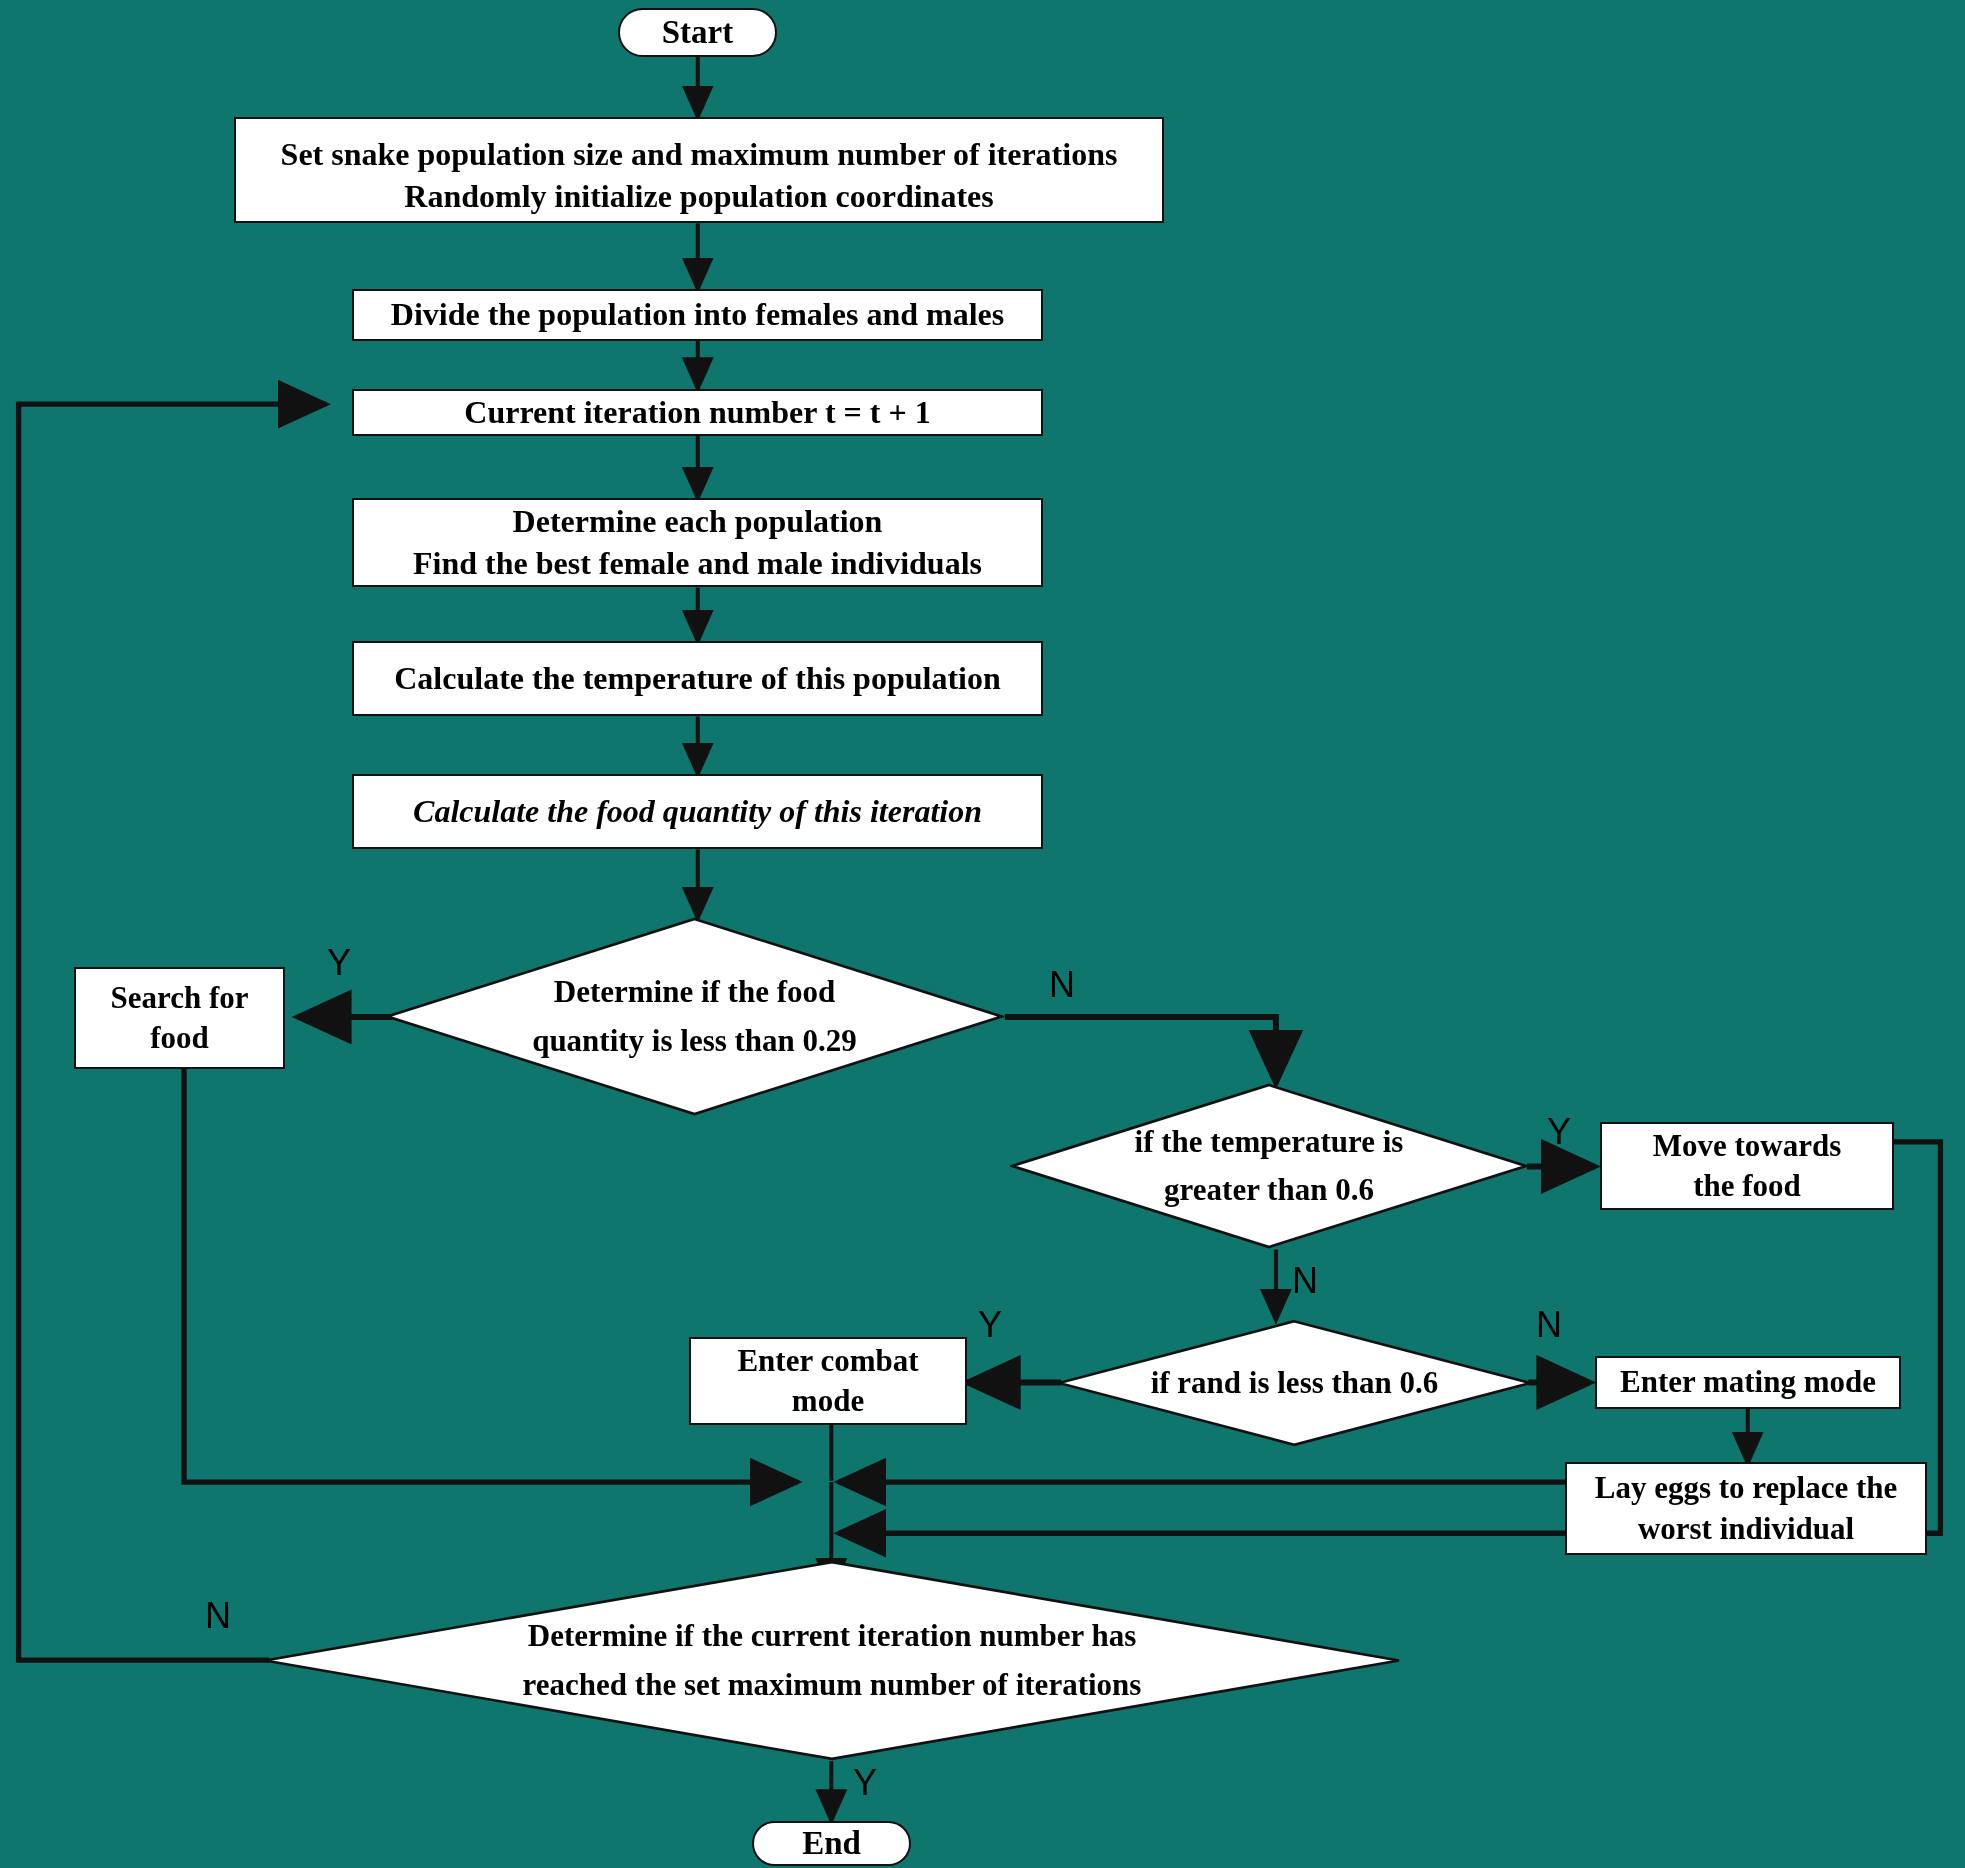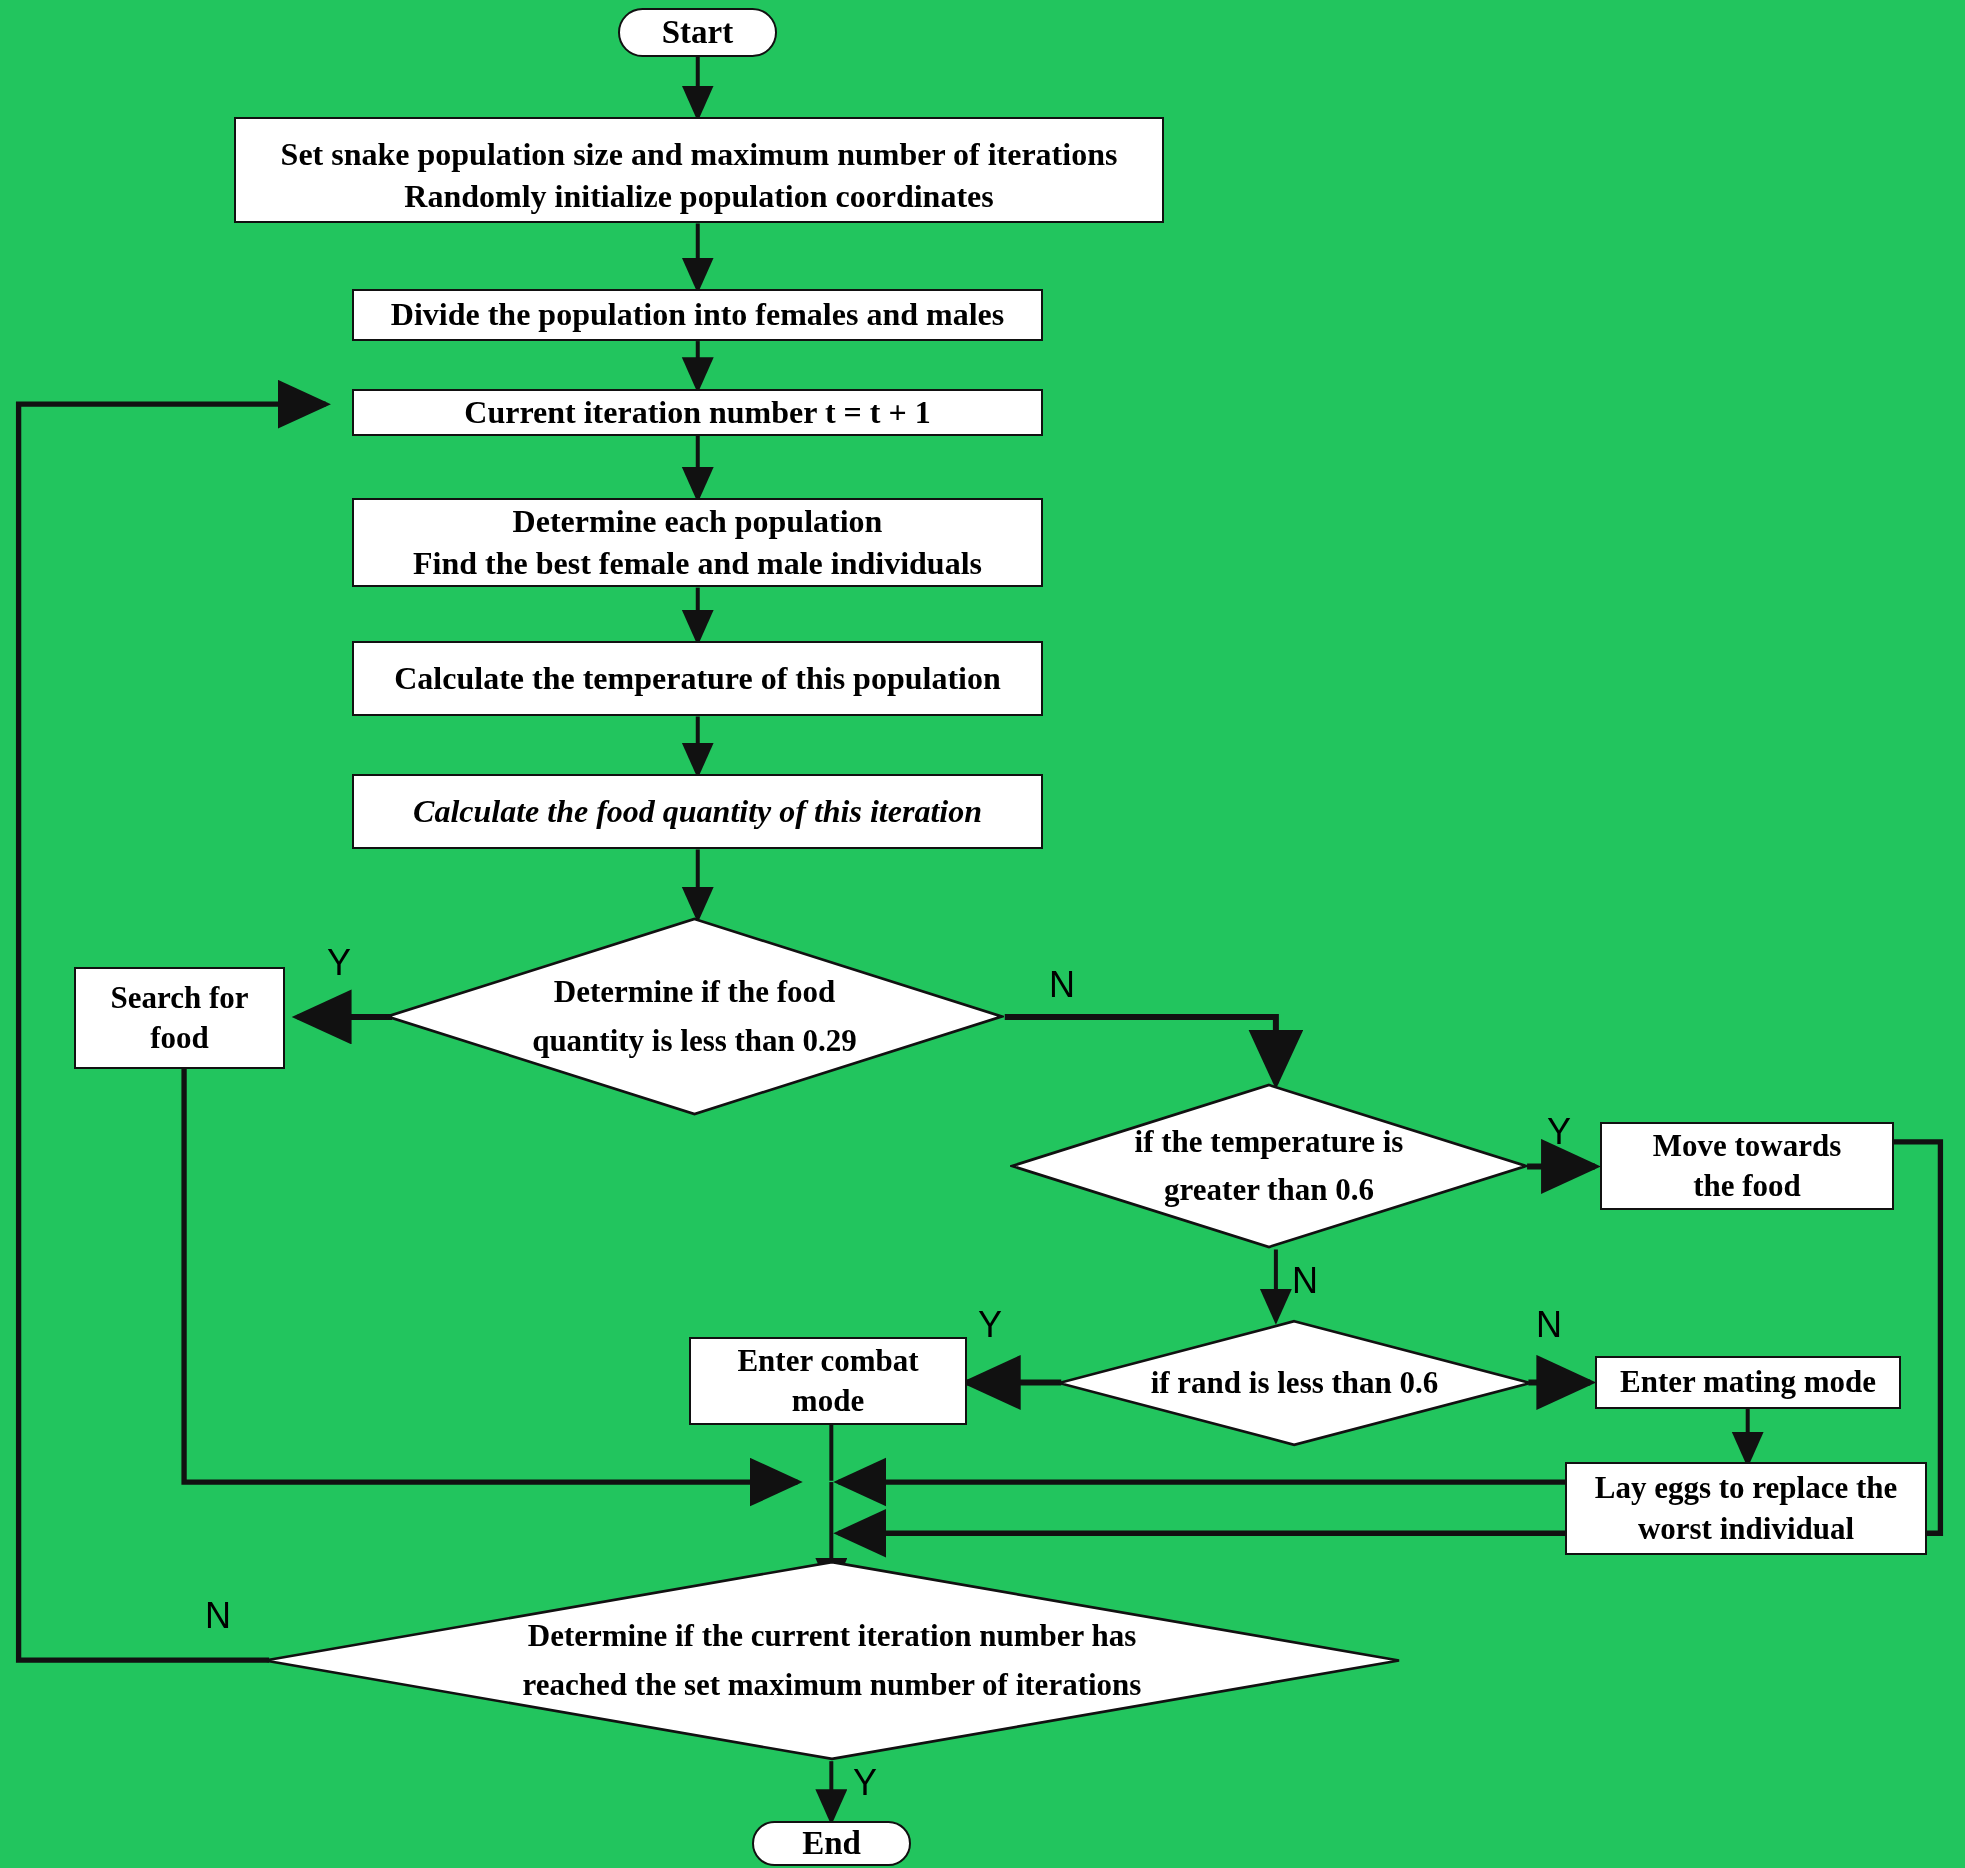--- a/index.html
+++ b/index.html
@@ -4,21 +4,21 @@
 <style>
   html, body {
     margin: 0;
     padding: 0;
     background: #ffffff;
   }
   #chart-root {
     position: relative;
     width: 1965px;
     height: 1869px;
-    background: #22c55e;
+    background: #0f766e;
     font-family: "Liberation Serif", "DejaVu Serif", serif;
     overflow: hidden;
   }
   svg.edges {
     position: absolute;
     top: 0; left: 0;
     width: 1965px;
     height: 1869px;
   }
   .node {

